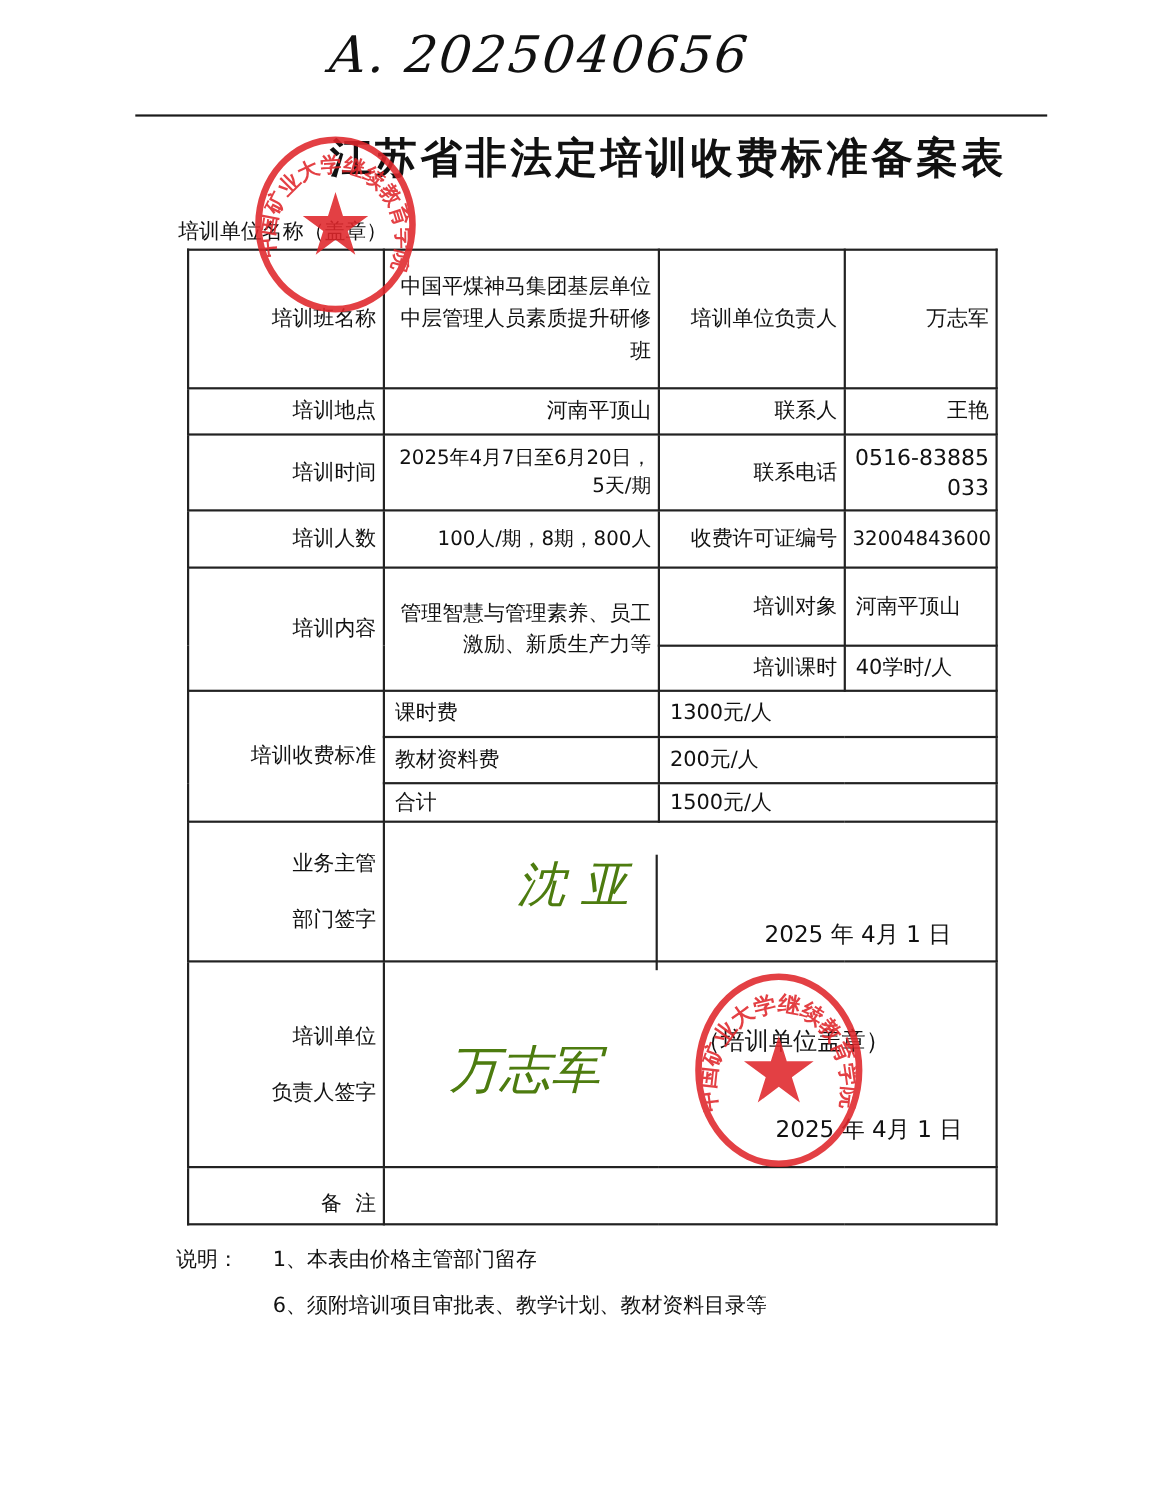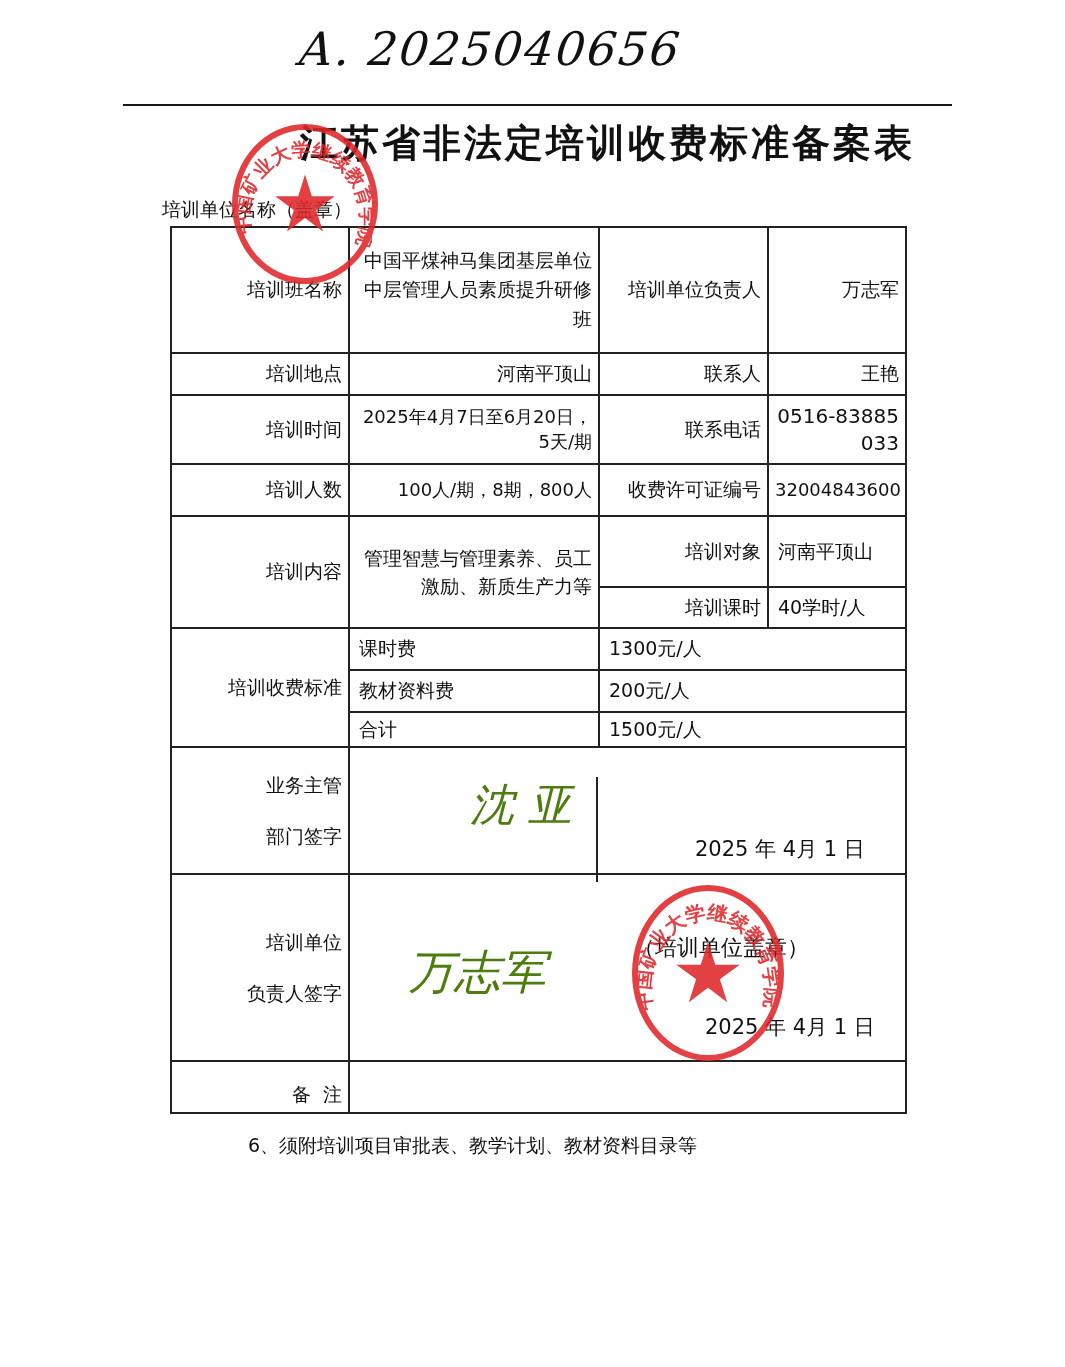--- a/index.html
+++ b/index.html
@@ -143,14 +143,18 @@
     <text font-size="20" font-weight="bold" fill="#e0262b" font-family="DejaVu Sans, sans-serif">
       <textPath href="#arc2" startOffset="2%">中国矿业大学继续教育学院</textPath>
     </text>
   </svg>
   <svg class="star" width="66" height="64" viewBox="0 0 100 95">
     <polygon points="50,0 61,35 98,35 68,57 79,92 50,70 21,92 32,57 2,35 39,35" fill="#e0262b"></polygon>
   </svg>
 </div>
 
 <div class="notes">
+  <div class="n1">
+    <span class="lbl">说明：</span>
+    <span>1、本表由价格主管部门留存</span>
+  </div>
   <div class="n2">6、须附培训项目审批表、教学计划、教材资料目录等</div>
 </div>
 
 </body></html>

